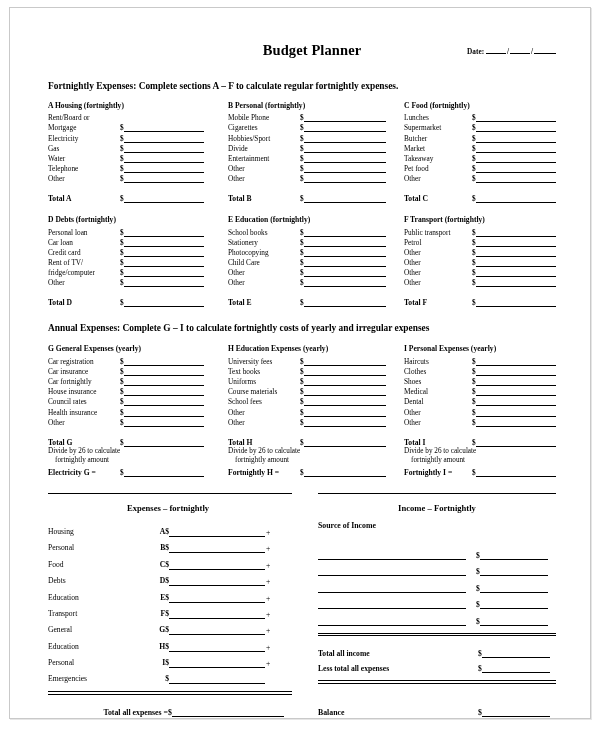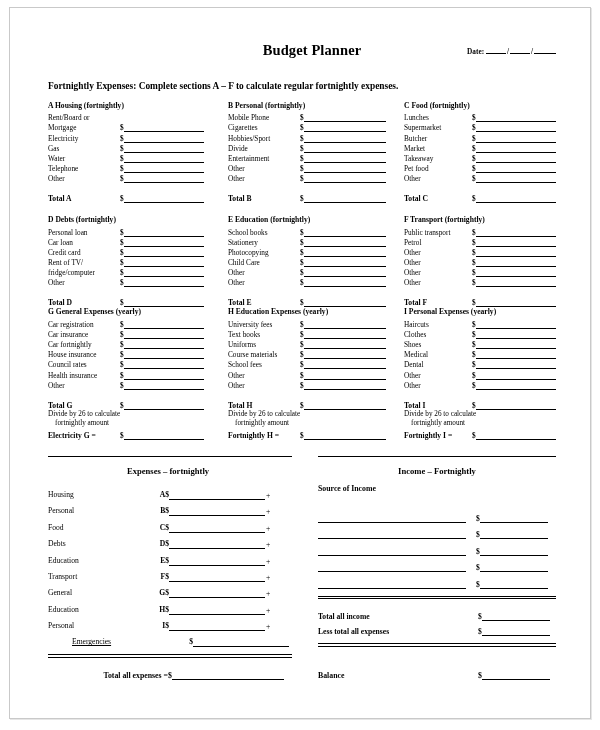--- a/index.html
+++ b/index.html
@@ -170,22 +170,20 @@
     display: flex;
     align-items: flex-end;
     height: 16.4px;
   }
   .srow .slbl {
     width: 105px;
     font-size: 7.6px;
     line-height: 10px;
   }
   .srow .slbl.u {
-    text-decoration: underline;
-    margin-left: 24px;
   }
   .srow .code {
     font-size: 7.6px;
     font-weight: bold;
     line-height: 10px;
     width: 16px;
     text-align: right;
   }
   .srow .sline {
     border-bottom: 1.1px solid #000;
@@ -637,20 +635,21 @@
       <div class="row total">
             <span class="lbl">Total F</span>
             <span class="amt">
               <span>$</span>
               <span class="line"></span>
             </span>
           </div>
     </div>
   </div>
 
+  <div class="section-head" style="margin-top:16px;margin-bottom:11px;">Annual Expenses:  Complete G – I to calculate fortnightly costs of yearly and irregular expenses</div>
 
   <div class="cols">
 
     <div class="col col-a">
       <div class="grp-title">G  General Expenses (yearly)</div>
       <div class="row">
             <span class="lbl">Car registration</span>
             <span class="amt">
               <span>$</span>
               <span class="line"></span>

